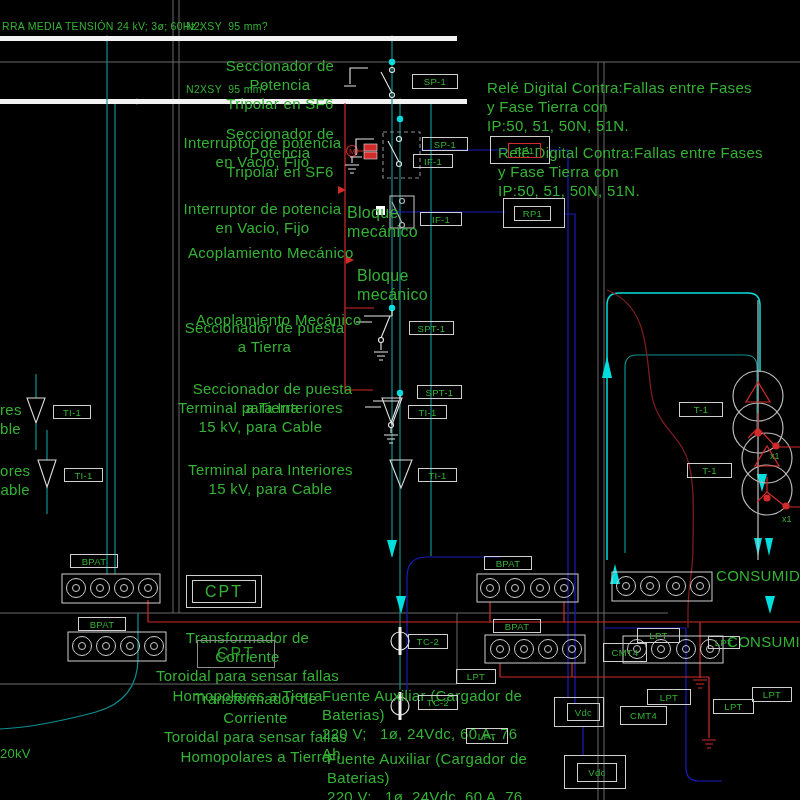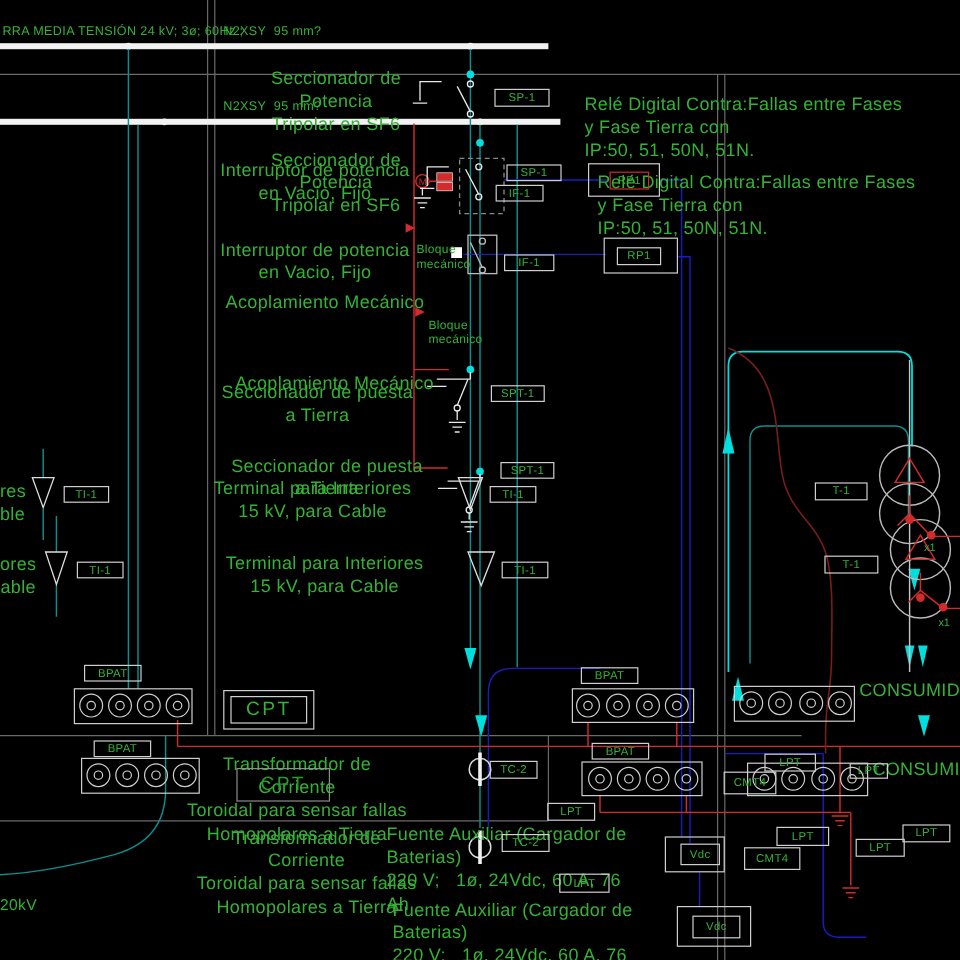--- a/index.html
+++ b/index.html
@@ -2,21 +2,21 @@
 <html><head>
 <meta charset="utf-8">
 <style>
   html,body{margin:0;padding:0;background:#000;}
   #canvas{position:relative;width:800px;height:800px;background:#000;overflow:hidden;
           font-family:"Liberation Sans",sans-serif;}
   #wires{position:absolute;left:0;top:0;}
   .note{position:absolute;color:#35b235;font-size:15px;line-height:1.28;
         white-space:pre-wrap;letter-spacing:.3px;}
   .small{font-size:10.5px;}
-  .tiny{font-size:10px;line-height:1.2;}
+  .tiny{font-size:16px;line-height:1.2;}
   .ctr{text-align:center;}
   .rgt{}
   .tag{position:absolute;border:1px solid #cfcfcf;color:#35b235;font-size:9.5px;
        display:flex;align-items:center;justify-content:center;letter-spacing:.3px;
        box-sizing:border-box;background:transparent;}
   .tag.red{border-color:#d22b2b;}
   .tag.dim{border-color:#8d8d8d;color:#2a9a2a;}
   .obox{position:absolute;border:1px solid #cfcfcf;box-sizing:border-box;}
   .cptxt{font-size:16px;letter-spacing:2px;}
   .mlabel{position:absolute;color:#d22b2b;font-size:8px;}

